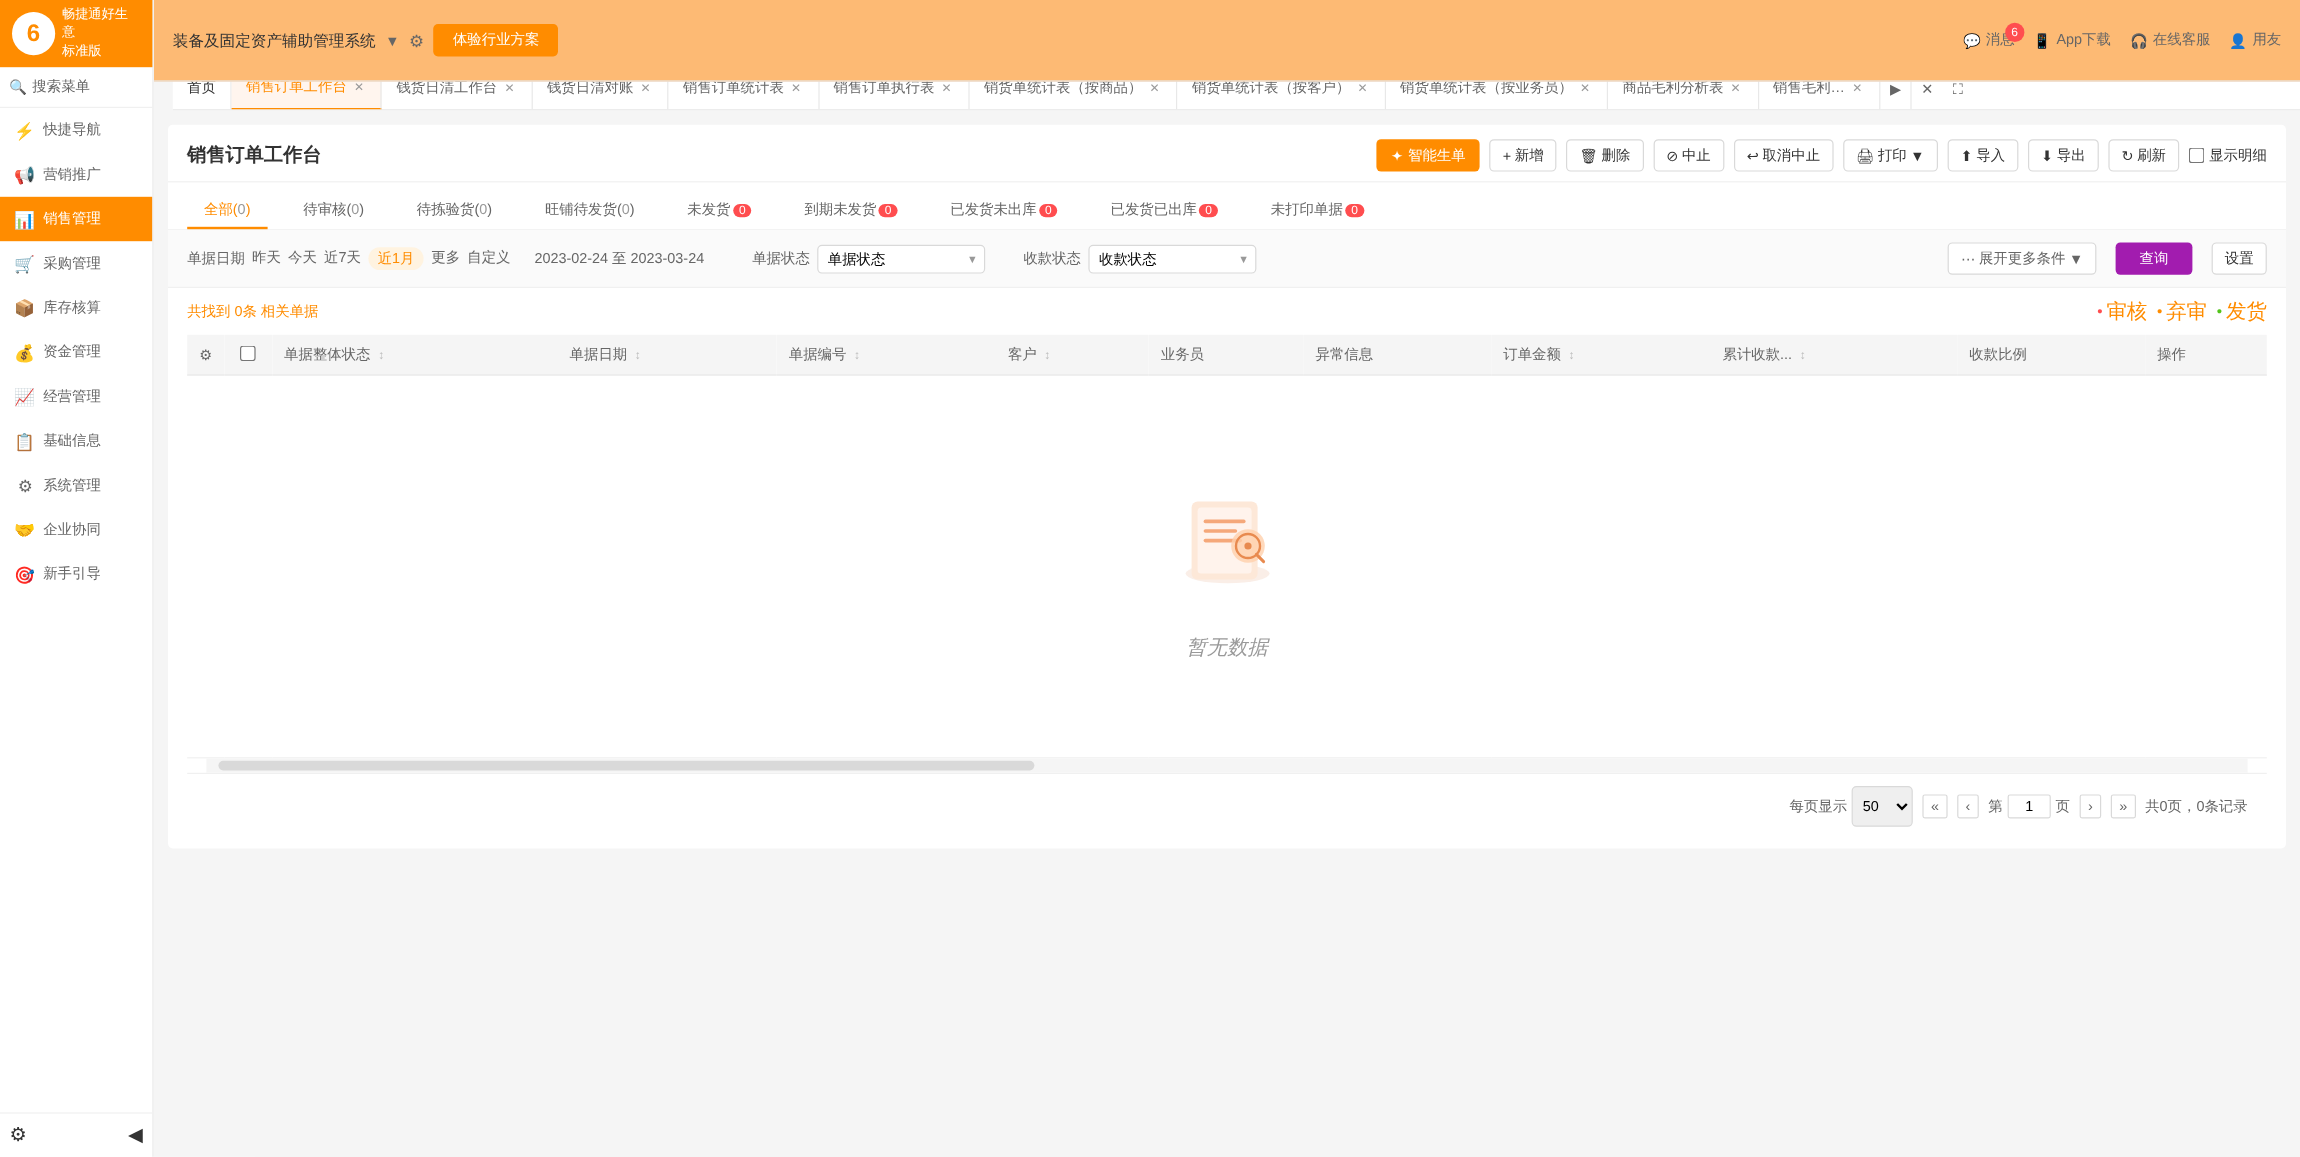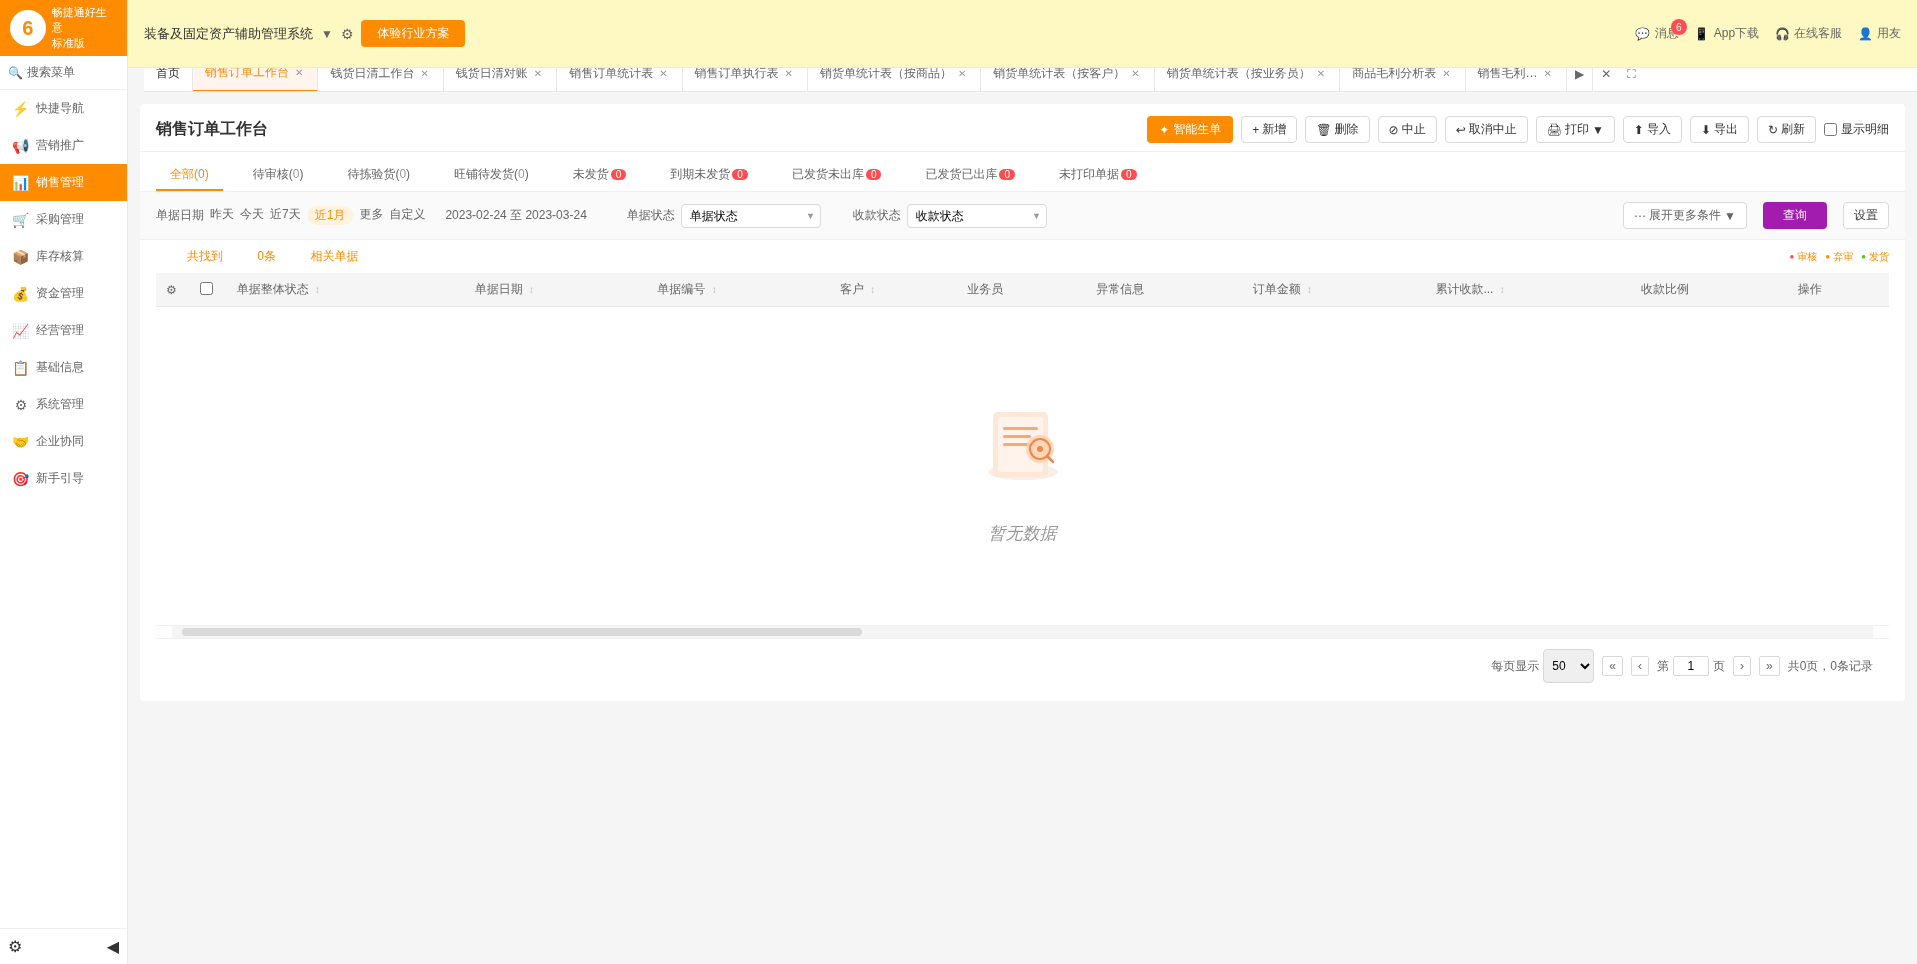--- a/index.html
+++ b/index.html
@@ -11,21 +11,21 @@
     .logo-icon { width: 36px; height: 36px; background: #fff; border-radius: 50%; display: flex; align-items: center; justify-content: center; font-size: 20px; color: #ff8c00; font-weight: bold; }
     .logo-text { color: #fff; font-size: 11px; line-height: 1.4; }
     .sidebar-search { padding: 8px; border-bottom: 1px solid #f0f0f0; display: flex; align-items: center; gap: 4px; cursor: pointer; color: #666; font-size: 12px; }
     .sidebar-nav { flex: 1; overflow-y: auto; }
     .sidebar-item { display: flex; align-items: center; gap: 6px; padding: 10px 12px; cursor: pointer; color: #666; font-size: 12px; transition: background 0.2s; }
     .sidebar-item.active { background: #ff8c00; color: #fff; }
     .sidebar-item .icon { font-size: 14px; width: 18px; text-align: center; }
     .sidebar-bottom { padding: 8px; border-top: 1px solid #f0f0f0; display: flex; align-items: center; justify-content: space-between; }
 
     
-    .top-header { position: fixed; left: 128px; top: 0; right: 0; height: 68px; background: #fef9c3; border-bottom: 1px solid #e8e8e8; display: flex; align-items: center; justify-content: space-between; padding: 0 16px; z-index: 99; }
+    .top-header { position: fixed; left: 128px; top: 0; right: 0; height: 68px; background: #fdba74; border-bottom: 1px solid #e8e8e8; display: flex; align-items: center; justify-content: space-between; padding: 0 16px; z-index: 99; }
     .header-left { display: flex; align-items: center; gap: 8px; }
     .header-title { font-size: 13px; color: #333; }
     .header-dropdown { display: flex; align-items: center; gap: 4px; cursor: pointer; color: #666; }
     .header-btn-orange { background: #ff8c00; color: #fff; border: none; padding: 5px 16px; border-radius: 4px; cursor: pointer; font-size: 12px; }
     .header-right { display: flex; align-items: center; gap: 16px; }
     .header-right-item { display: flex; align-items: center; gap: 4px; cursor: pointer; color: #666; font-size: 12px; position: relative; }
     .badge { background: #ff4d4f; color: #fff; border-radius: 10px; padding: 0 4px; font-size: 10px; position: absolute; top: -6px; right: -8px; min-width: 16px; height: 16px; display: flex; align-items: center; justify-content: center; }
 
     
     .tab-bar { position: fixed; left: 144px; top: 56px; right: 0; height: 36px; background: #fff; border-bottom: 1px solid #e8e8e8; display: flex; align-items: center; z-index: 98; overflow: hidden; }
@@ -63,23 +63,23 @@
     .filter-date-link { color: #666; cursor: pointer; font-size: 12px; }
     .filter-date-link.active { color: #ff8c00; background: #fff3e0; padding: 1px 6px; border-radius: 10px; }
     .filter-select { border: 1px solid #d9d9d9; border-radius: 4px; padding: 4px 24px 4px 8px; font-size: 12px; background: #fff; cursor: pointer; min-width: 140px; appearance: none; position: relative; }
     .filter-select-wrap { position: relative; }
     .filter-select-wrap::after { content: '▼'; position: absolute; right: 6px; top: 50%; transform: translateY(-50%); font-size: 9px; color: #999; pointer-events: none; }
 
     
     .table-area { padding: 0 16px 8px; }
     .table-summary { display: flex; align-items: center; justify-content: space-between; padding: 8px 0; }
     .table-summary-left { font-size: 12px; color: #666; }
-    .table-summary-left span { color: #ff8c00; margin-left: 31px; }
+    .table-summary-left span { color: #ff8c00; }
     .table-actions-right { display: flex; align-items: center; gap: 8px; }
-    .action-link { color: #ff8c00; font-size: 10px; cursor: pointer; display: flex; align-items: center; gap: 3px; }
+    .action-link { color: #ff8c00; font-size: 17px; cursor: pointer; display: flex; align-items: center; gap: 3px; }
     .action-link::before { content: '●'; font-size: 8px; }
     .action-link.red::before { color: #ff4d4f; }
     .action-link.orange::before { color: #ff8c00; }
     .action-link.green::before { color: #52c41a; }
 
     
     .data-table { width: 100%; border-collapse: collapse; font-size: 12px; }
     .data-table th { background: #f5f5f5; padding: 8px 10px; text-align: left; border-bottom: 1px solid #e8e8e8; color: #666; font-weight: normal; white-space: nowrap; }
     .data-table th .sort-icon { margin-left: 3px; color: #bbb; font-size: 10px; }
     .data-table td { padding: 8px 10px; border-bottom: 1px solid #f0f0f0; color: #333; }

